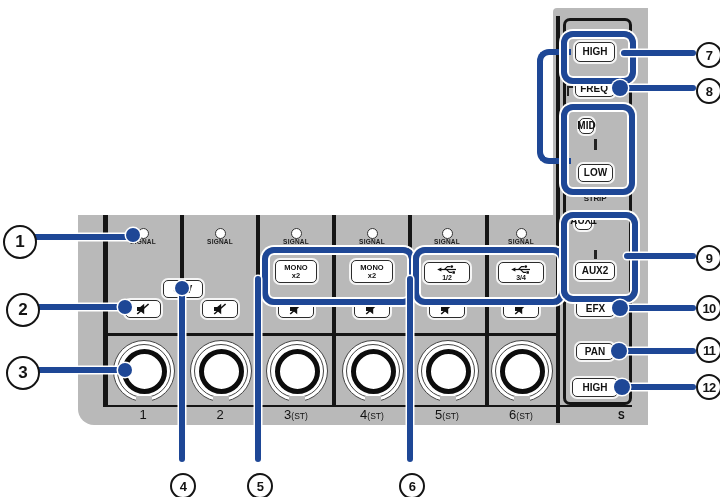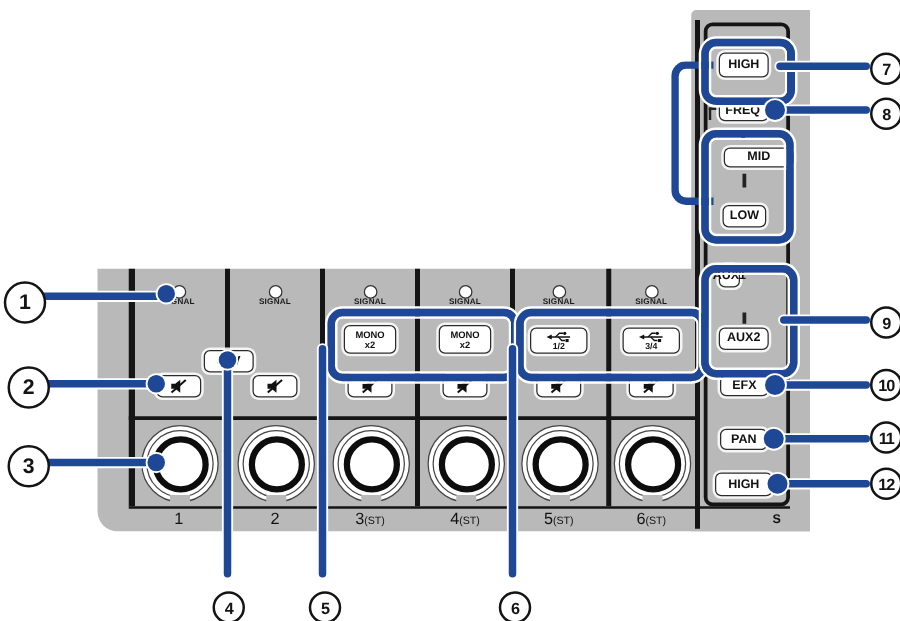--- a/index.html
+++ b/index.html
@@ -230,31 +230,35 @@
   <div class="chnum" style="left:486px;top:407px;">
     <span>6</span><span class="st">(ST)</span>
   </div>
 
   <button class="btn" style="left:575px;top:42px;width:40px;height:20px;">
     <span class="lbl lbl-10">HIGH</span>
   </button>
   <button class="btn" style="left:575px;top:80px;width:40px;height:17px;align-items:flex-end;">
     <span class="lbl lbl-10">FREQ</span>
   </button>
-  <button class="btn" style="left:579px;top:118px;width:56px;height:16px;">
+  <button class="btn" style="left:579px;top:118px;width:15px;height:16px;">
     <span class="lbl lbl-10">MID</span>
   </button>
   <button class="btn" style="left:578px;top:164px;width:35px;height:18px;justify-content:center;">
     <span class="lbl lbl-10">LOW</span>
   </button>
 
   <div class="mark freqmark" style="left:567px;top:86px;"></div>
   <div class="mark dotmark" style="left:593px;top:109px;"></div>
   <div class="mark barmark" style="left:594px;top:139px;height:11px;"></div>
 
+  <div class="striplabel" style="left:555px;top:185px;">
+    <div>CHANNEL</div>
+    <div>STRIP</div>
+  </div>
 
   <button class="btn" style="left:575px;top:212px;width:17px;height:18px;">
     <span class="lbl lbl-10">AUX1</span>
   </button>
   <div class="mark barmark" style="left:594px;top:250px;height:9px;"></div>
   <button class="btn" style="left:575px;top:262px;width:40px;height:18px;">
     <span class="lbl lbl-10">AUX2</span>
   </button>
   <button class="btn" style="left:576px;top:300px;width:39px;height:17px;">
     <span class="lbl lbl-10">EFX</span>

